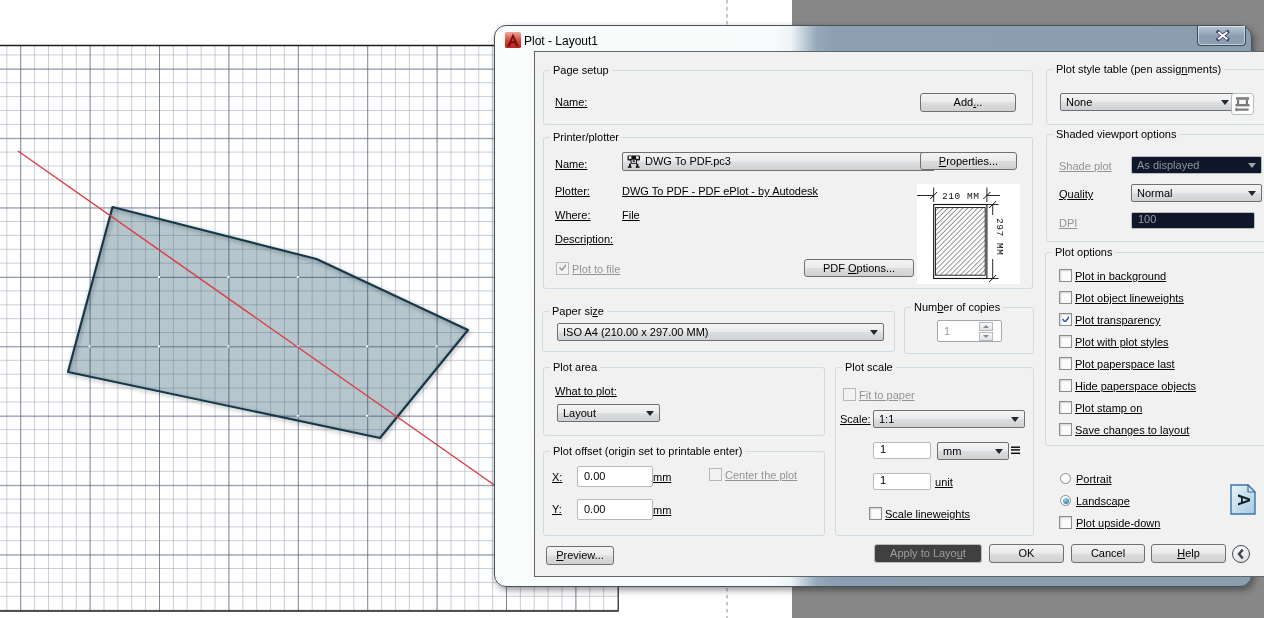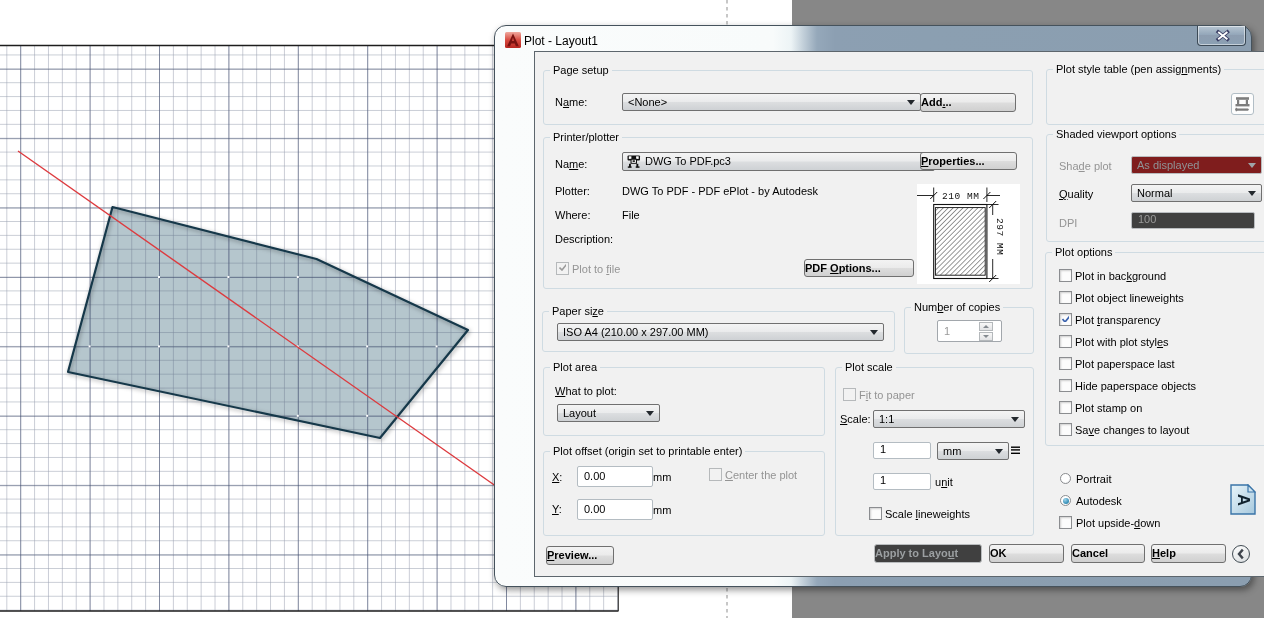--- a/index.html
+++ b/index.html
@@ -16,31 +16,31 @@
 #dlgicon{position:absolute;left:10px;top:6px;width:16px;height:16px;}
 #dlgtitle{position:absolute;left:29px;top:8px;font-size:12px;color:#000;}
 #closebtn{position:absolute;right:5px;top:0px;width:47px;height:19px;
   border:1px solid #3c4a56;border-top:none;border-radius:0 0 4px 4px;
   background:linear-gradient(#b7c5d2,#94a7ba 45%,#8d9db0 50%,#8ba0b3);
   box-shadow:inset 0 0 0 1px rgba(255,255,255,0.5);}
 #content{position:absolute;left:7px;top:25px;width:741px;height:524px;
   background:#f1f1f1;border:1px solid #5d666d;font-size:11px;color:#000;margin-left:32px;}
 .grp{position:absolute;border:1px solid #cfdbe2;border-radius:3px;}
 .leg{position:absolute;top:-7px;left:6px;background:#f1f1f1;padding:0 3px;font-size:11px;white-space:nowrap;line-height:13px;}
-.lab{position:absolute;white-space:nowrap;line-height:13px;}
+.lab{position:absolute;white-space:nowrap;line-height:13px;text-decoration:underline;}
 .dim{color:#949494;}
 .combo{position:absolute;border:1px solid #707070;border-radius:2px;
   background:linear-gradient(#f4f4f4,#eaebec 48%,#dcdee0 52%,#ced1d4);
   line-height:16px;padding-left:5px;white-space:nowrap;overflow:hidden;}
 .combo .arr{position:absolute;right:5px;top:50%;margin-top:-2px;width:0;height:0;
   border-left:4px solid transparent;border-right:4px solid transparent;border-top:5px solid #23282d;}
-.combo.dis{border-color:#b9bcbe;background:#7f1d1d;color:#8f9396;}
+.combo.dis{border-color:#b9bcbe;background:#0f172a;color:#8f9396;}
 .combo.dis .arr{border-top-color:#9fa4a8;}
-.btn{position:absolute;border:1px solid #707070;border-radius:3px;text-align:left;
-  background:linear-gradient(#f3f3f3,#ebebeb 48%,#dddddd 52%,#d0d0d0);white-space:nowrap;font-weight:bold;}
+.btn{position:absolute;border:1px solid #707070;border-radius:3px;text-align:center;
+  background:linear-gradient(#f3f3f3,#ebebeb 48%,#dddddd 52%,#d0d0d0);white-space:nowrap;}
 .btn.dis{border-color:#b9bcbe;color:#9b9fa1;background:#404040;}
 .tb{position:absolute;background:#fff;border:1px solid #b4bcc2;border-radius:2px;padding-left:6px;}
 .tb.dis{color:#9a9a9a;border-color:#b9bcc0;}
 .cb{position:absolute;width:11px;height:11px;border:1px solid #8b8d90;background:#fcfcfc;
   box-shadow:inset 1px 1px 2px rgba(0,0,0,0.18);}
 .cb.dis{border-color:#b6b9bb;background:#f2f2f2;box-shadow:none;}
 .cb .chk{position:absolute;left:2px;top:1px;width:7px;height:7px;}
 .radio{position:absolute;width:9px;height:9px;border:1px solid #8b8d90;border-radius:50%;
   background:radial-gradient(circle at 40% 35%,#fff 55%,#e4e6e8);}
 .radio .dot{position:absolute;left:1.5px;top:1.5px;width:6px;height:6px;border-radius:50%;
@@ -111,26 +111,26 @@
           <path d="M20.2 6 L29.4 13.2 M29.4 6 L20.2 13.2" stroke="#ffffff" stroke-width="1.9" stroke-linecap="butt" fill="none"></path>
         </svg>
       </div>
     </div>
     <div id="content">
 
       <div class="grp" style="left:8px;top:18px;width:488px;height:53px">
         <span class="leg">Page setup</span>
         </div>
       <div class="lab" style="left:20px;top:44px">N<u>a</u>me:</div>
-      <div class="combo" style="left:87px;top:41px;width:292px;height:16px"><span>&lt;None&gt;</span><span class="arr"></span></div>
       <div class="btn" style="left:385px;top:41px;width:94px;height:17px;line-height:17px">Add<u>.</u>..</div>
 
       <div class="grp" style="left:511px;top:17px;width:219px;height:54px">
         <span class="leg">Plot style table (pen assig<u>n</u>ments)</span>
         </div>
+      <div class="combo" style="left:525px;top:41px;width:168px;height:16px"><span>None</span><span class="arr"></span></div>
       <div style="position:absolute;left:696px;top:41px;width:21px;height:20px;background:#fdfdfd;
         border:1.5px solid #b2bec6;border-radius:3px">
         <svg width="21" height="20" style="position:absolute;left:0;top:0">
           <g fill="#7d7d7d">
             <rect x="4" y="3.2" width="13" height="2.6"></rect>
             <rect x="5" y="5.8" width="2.2" height="4.5"></rect>
             <rect x="13.8" y="5.8" width="2.2" height="4.5"></rect>
             <rect x="3.5" y="10" width="14" height="2.4"></rect>
             <path d="M5.5 14.5 L16 14.5 L17 15.6 L16 16.7 L5.5 16.7 L4 17.6 L3 15.6 L4 13.6 Z"></path>
           </g>
@@ -195,21 +195,21 @@
       </svg>
 
       <div class="grp" style="left:511px;top:82px;width:219px;height:106px">
         <span class="leg">Shaded viewport options</span>
         </div>
       <div class="lab dim" style="left:524px;top:108px">Sha<u>d</u>e plot</div>
       <div class="combo dis" style="left:596px;top:104px;width:124px;height:16px"><span>As displayed</span><span class="arr"></span></div>
       <div class="lab" style="left:524px;top:136px"><u>Q</u>uality</div>
       <div class="combo" style="left:596px;top:132px;width:124px;height:16px"><span>Normal</span><span class="arr"></span></div>
       <div class="lab dim" style="left:524px;top:165px">DPI</div>
-      <div class="tb dis" style="left:596px;top:160px;width:116px;height:15px;background:#404040">100</div>
+      <div class="tb dis" style="left:596px;top:160px;width:116px;height:15px;background:#0f172a">100</div>
 
       <div class="grp" style="left:7px;top:259px;width:351px;height:39px">
         <span class="leg">Paper si<u>z</u>e</span>
         </div>
       <div class="combo" style="left:22px;top:271px;width:320px;height:16px"><span>ISO A4 (210.00 x 297.00 MM)</span><span class="arr"></span></div>
 
       <div class="grp" style="left:369px;top:255px;width:128px;height:45px">
         <span class="leg">Num<u>b</u>er of copies</span>
         </div>
       <div class="tb dis" style="left:402px;top:268px;width:57px;height:20px;line-height:20px;border-color:#a2a7ac">1</div>
@@ -281,21 +281,21 @@
       <div class="cb" style="left:524px;top:349px"></div>
       <div class="lab" style="left:540px;top:350px">Plot stamp on</div>
       <div class="cb" style="left:524px;top:371px"></div>
       <div class="lab" style="left:540px;top:372px">Sa<u>v</u>e changes to layout</div>
 
       <div class="radio" style="left:525px;top:421px"></div>
       <div class="lab" style="left:541px;top:421px">Portrait</div>
       <div class="radio" style="left:525px;top:443px">
           <span class="dot"></span>
         </div>
-      <div class="lab" style="left:541px;top:443px">Autodesk</div>
+      <div class="lab" style="left:541px;top:443px">Landscape</div>
       <div class="cb" style="left:524px;top:464px"></div>
       <div class="lab" style="left:541px;top:465px">Plot upside-<u>d</u>own</div>
       <svg style="position:absolute;left:695px;top:432px" width="26" height="31">
         <defs>
             <linearGradient id="pg" x1="0" y1="0" x2="1" y2="1">
           <stop offset="0" stop-color="#e9f5fa"></stop>
               <stop offset="1" stop-color="#a6c8dd"></stop>
             </linearGradient>
           </defs>
         <path d="M1 1 L18 1 L25 8 L25 30 L1 30 Z" fill="url(#pg)" stroke="#3a74a8" stroke-width="1.4"></path>

